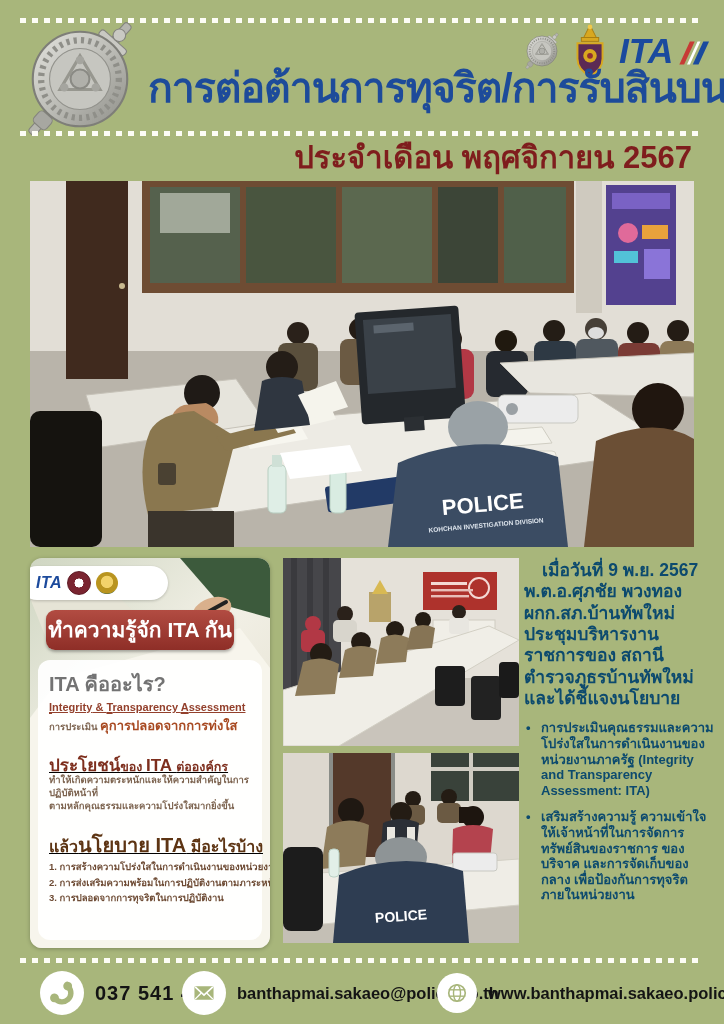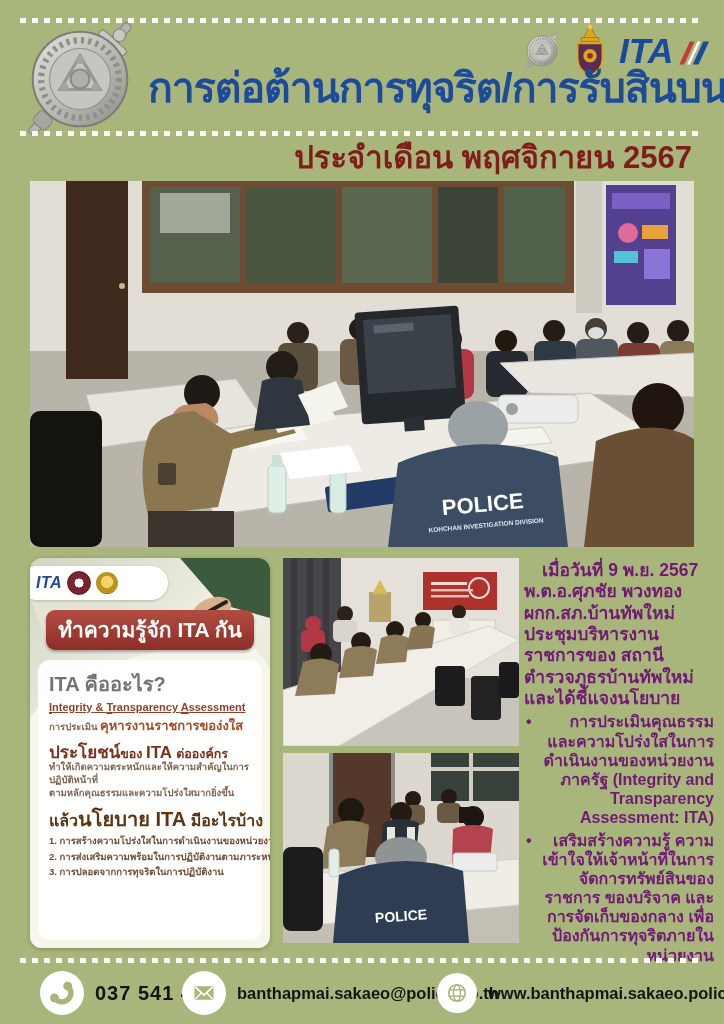--- a/index.html
+++ b/index.html
@@ -46,50 +46,50 @@
   .pill{
     position:absolute;left:-10px;top:8px;height:34px;width:132px;background:#fff;
     border-radius:17px;display:flex;align-items:center;gap:5px;padding-left:16px;
     box-shadow:0 1px 3px rgba(0,0,0,.2);
   }
   .pill-ita{font-size:16px;font-weight:bold;font-style:italic;color:#1c4a9c;letter-spacing:.5px;}
   .pill-circle{width:22px;height:22px;border-radius:50%;}
   .pc1{background:radial-gradient(circle at 50% 50%,#fff 0 28%,#7a2430 30% 100%);border:1px solid #5e1c26;}
   .pc2{background:radial-gradient(circle at 50% 45%,#f3d36a 0 35%,#b9941f 40% 70%,#3f5a23 72% 100%);}
   .banner{
-    position:absolute;left:16px;top:52px;width:208px;height:40px;border-radius:9px;
+    position:absolute;left:16px;top:52px;width:188px;height:40px;border-radius:9px;
     background:linear-gradient(180deg,#b24c42,#8e2e27);
     color:#fff;font-size:21px;font-weight:bold;text-align:center;line-height:40px;
     box-shadow:0 2px 3px rgba(0,0,0,.3);white-space:nowrap;
   }
   .panel{
     position:absolute;left:8px;top:102px;width:224px;height:280px;border-radius:12px;
     background:rgba(255,255,255,.93);padding:8px 11px;box-sizing:border-box;
   }
   .s1-head{color:#737373;font-size:20px;font-weight:bold;}
   .s1-eng{color:#93402c;font-size:11px;font-weight:bold;margin-top:1px;text-decoration:underline;}
   .s1-eng .u{text-decoration:underline;text-underline-offset:2px;}
   .mixline{margin-top:2px;line-height:1.25;}
   .tsmall{color:#7d6450;font-size:9.5px;font-weight:bold;}
   .tbold{color:#a84a22;font-size:13px;font-weight:bold;}
-  .sec{margin-top:9px;}
+  .sec{margin-top:22px;text-decoration:underline;}
   .s2-head{line-height:1;white-space:nowrap;}
   .s2-head .big{color:#7d2e1d;font-size:17px;font-weight:bold;}
   .s2-head .mid{color:#7d2e1d;font-size:12.5px;font-weight:bold;}
   .pline{color:#7d6450;font-size:9.5px;font-weight:bold;line-height:1.35;}
   .s3-head{white-space:nowrap;line-height:1.1;margin-bottom:3px;}
   .s3-head .pre{color:#5d3413;font-size:16px;font-weight:bold;}
   .s3-head .main{color:#5d3413;font-size:20px;font-weight:bold;}
   .policy-item{color:#6d4a33;font-size:9.5px;font-weight:bold;line-height:1.6;white-space:nowrap;}
 
   
-  .rightcol{position:absolute;left:524px;top:560px;width:190px;color:#701a75;}
+  .rightcol{position:absolute;left:524px;top:560px;width:190px;color:#0c4a6e;}
   .rc-para{font-size:17.5px;font-weight:bold;line-height:1.22;text-indent:18px;}
   .rc-bullets{margin:2px 0 0 0;padding:0 0 0 17px;list-style:none;}
-  .rc-bullets li{position:relative;font-size:16px;font-weight:bold;line-height:1.2;margin-top:3px;text-align:right;}
+  .rc-bullets li{position:relative;font-size:13px;font-weight:bold;line-height:1.2;margin-top:11px;}
   .rc-bullets li::before{content:"•";position:absolute;left:-15px;top:0;}
 
   
   .footer-item{position:absolute;display:flex;align-items:center;}
   .icon-circle{background:#fff;border-radius:50%;display:flex;align-items:center;justify-content:center;}
   .ic44{width:44px;height:44px;}
   .ic40{width:40px;height:40px;}
   .f-phone{left:40px;top:971px;}
   .f-mail{left:182px;top:971px;}
   .f-web{left:437px;top:973px;}
@@ -332,21 +332,21 @@
     </svg>
     <div class="pill">
       <span class="pill-ita">ITA</span>
       <span class="pill-circle pc1"></span>
       <span class="pill-circle pc2"></span>
     </div>
     <div class="banner">ทำความรู้จัก ITA กัน</div>
     <div class="panel">
       <div class="s1-head">ITA คืออะไร?</div>
       <div class="s1-eng"><span class="u">I</span><span>ntegrity</span><span> &amp; </span><span class="u">T</span><span>ransparency </span><span class="u">A</span><span>ssessment</span></div>
-      <div class="mixline"><span class="tsmall">การประเมิน </span><span class="tbold">คุหารงานราชการของ่งใส</span></div>
+      <div class="mixline"><span class="tsmall">การประเมิน </span><span class="tbold">คุการปลอดจากการท่งใส</span></div>
 
       <div class="sec s2-head"><span class="big">ประโยชน์</span><span class="mid">ของ </span><span class="big">ITA </span><span class="mid">ต่อองค์กร</span></div>
       <div class="pline">ทำให้เกิดความตระหนักและให้ความสำคัญในการปฏิบัติหน้าที่</div>
       <div class="pline">ตามหลักคุณธรรมและความโปร่งใสมากยิ่งขึ้น</div>
 
       <div class="sec s3-head"><span class="pre">แล้ว</span><span class="main">นโยบาย ITA</span><span class="pre"> มีอะไรบ้าง</span></div>
       <div class="policy-item">1. การสร้างความโปร่งใสในการดำเนินงานของหน่วยงาน</div>
       <div class="policy-item">2. การส่งเสริมความพร้อมในการปฏิบัติงานตามภาระหน้าที่</div>
       <div class="policy-item">3. การปลอดจากการทุจริตในการปฏิบัติงาน</div>
 

